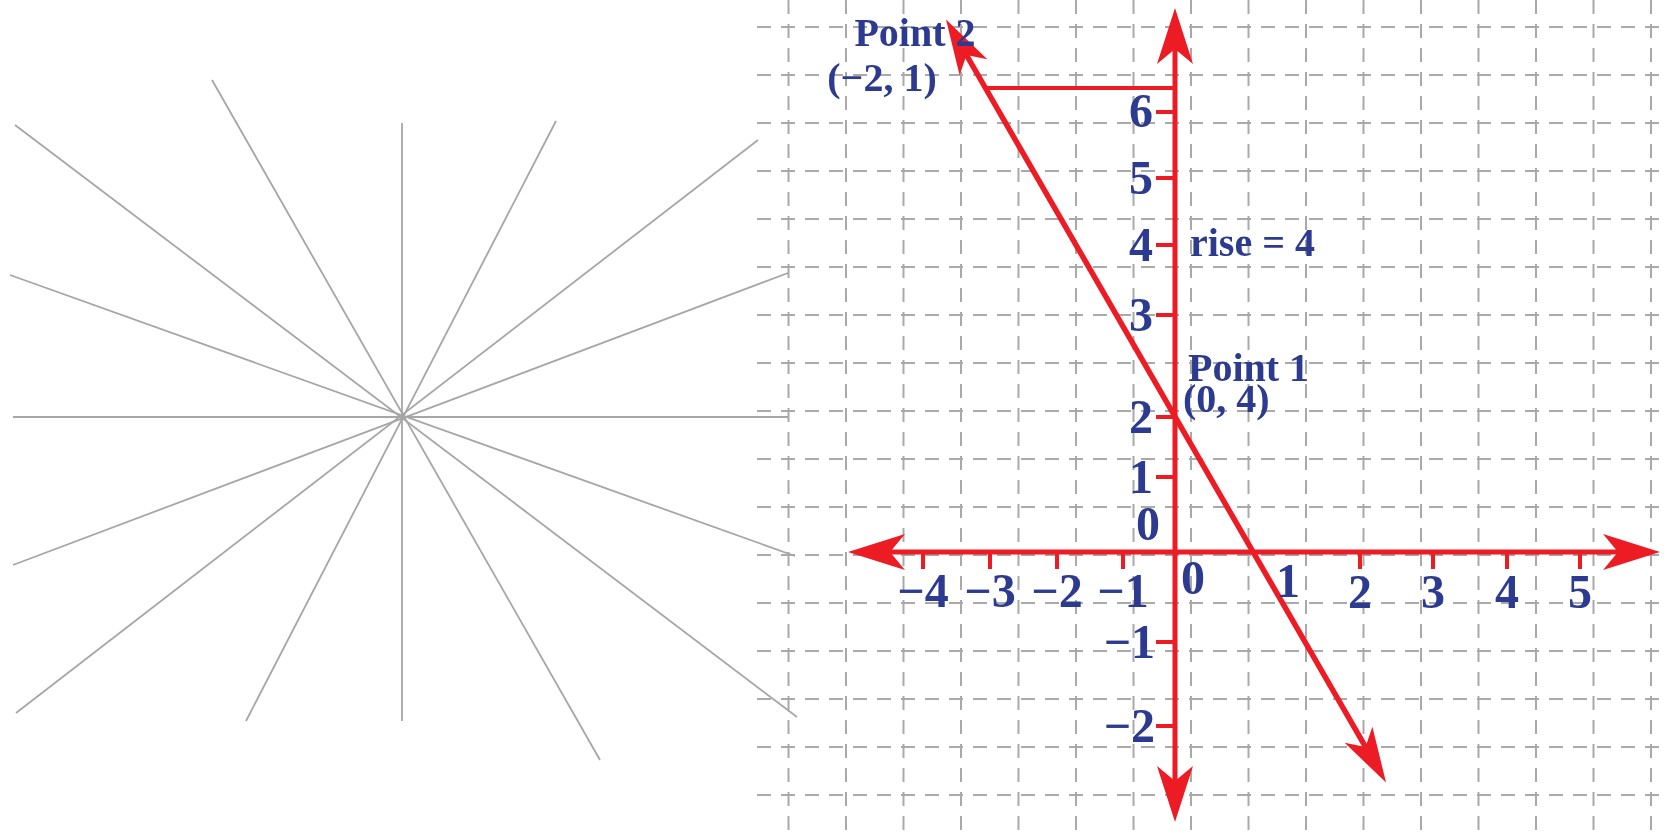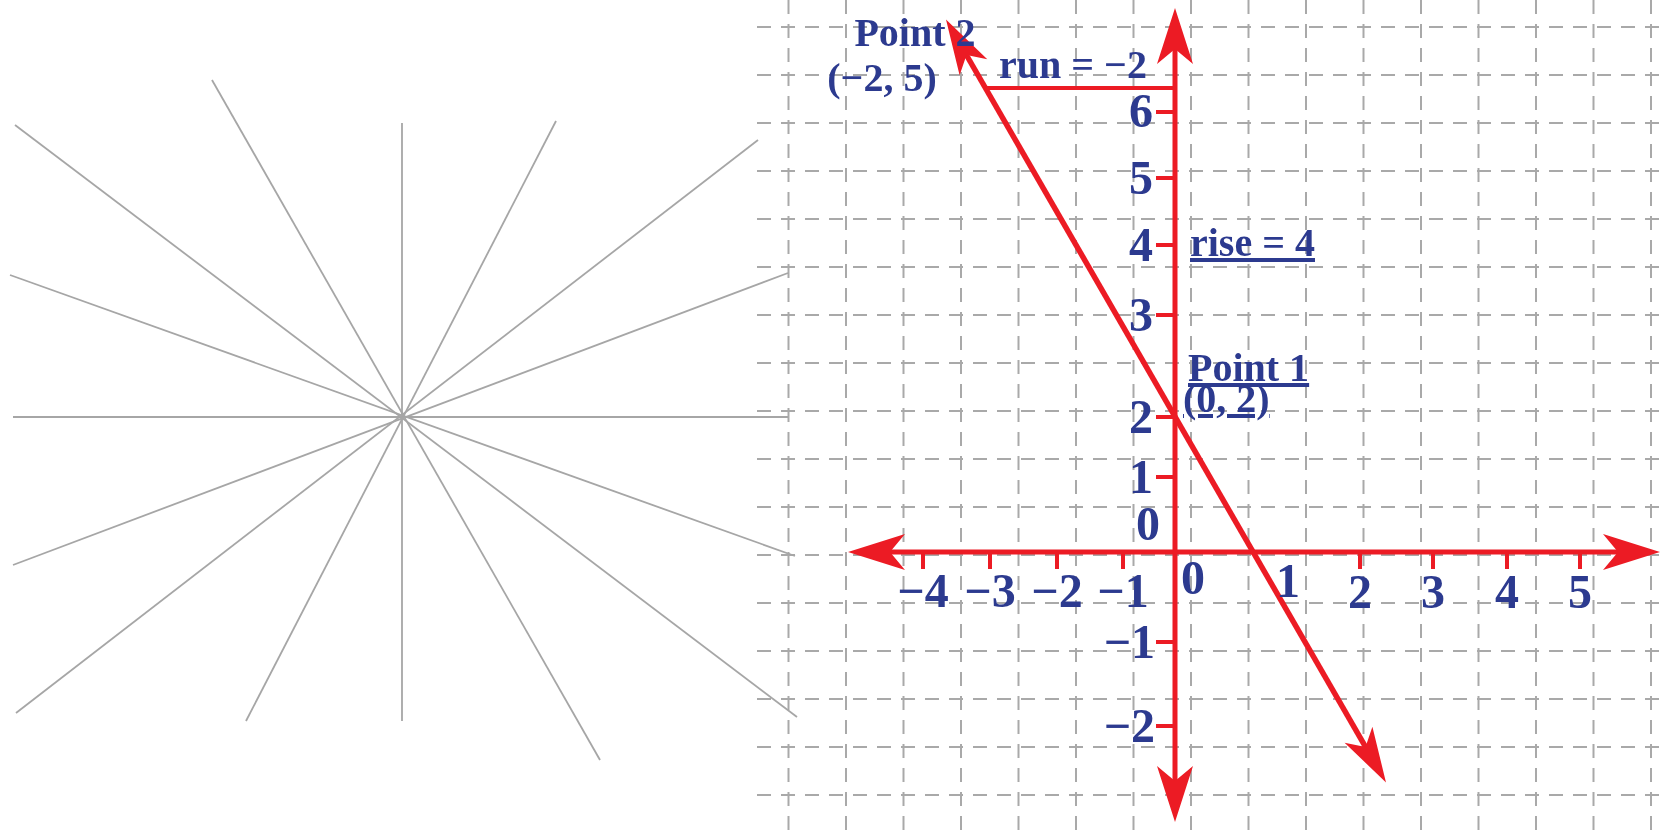--- a/index.html
+++ b/index.html
@@ -5,21 +5,21 @@
   html,body{margin:0;padding:0;background:#ffffff;}
   #canvas{position:relative;width:1667px;height:833px;background:#ffffff;overflow:hidden;
           font-family:"Liberation Serif",serif;}
   #fig{position:absolute;left:0;top:0;}
   .lbl{position:absolute;font-family:"Liberation Serif",serif;font-weight:700;
        color:#2c3a8f;white-space:nowrap;line-height:1;}
   .tick-lbl{font-size:48px;}
   .ann-lbl{font-size:40px;}
   .cc{transform:translate(-50%,-50%);}   
   .rc{transform:translate(-100%,-50%);}  
-  .lc{transform:translate(0,-50%);text-decoration:underline;}      
+  .lc{transform:translate(0,-50%);}      
 </style>
 </head>
 <body>
 
 <div id="canvas">
 
   <svg id="fig" width="1667" height="833" viewBox="0 0 1667 833">
 
     <g stroke="#a9a9a9" stroke-width="2" stroke-dasharray="14 10" fill="none">
 
@@ -124,19 +124,18 @@
   <span class="lbl tick-lbl rc" style="left:1153px;top:178px">5</span>
   <span class="lbl tick-lbl rc" style="left:1153px;top:245px">4</span>
   <span class="lbl tick-lbl rc" style="left:1153px;top:315px">3</span>
   <span class="lbl tick-lbl rc" style="left:1153px;top:417px">2</span>
   <span class="lbl tick-lbl rc" style="left:1153px;top:477px">1</span>
   <span class="lbl tick-lbl rc" style="left:1160px;top:524px">0</span>
   <span class="lbl tick-lbl rc" style="left:1155px;top:642px">−1</span>
   <span class="lbl tick-lbl rc" style="left:1155px;top:726px">−2</span>
 
   <span class="lbl ann-lbl cc" style="left:915px;top:33px">Point 2</span>
-  <span class="lbl ann-lbl cc" style="left:882px;top:78px">(−2, 5)</span>
-  <span class="lbl ann-lbl cc" style="left:1073px;top:65px">run = −2</span>
+  <span class="lbl ann-lbl cc" style="left:882px;top:78px">(−2, 1)</span>
   <span class="lbl ann-lbl lc" style="left:1190px;top:243px">rise = 4</span>
   <span class="lbl ann-lbl lc" style="left:1188px;top:368px">Point 1</span>
-  <span class="lbl ann-lbl lc" style="left:1183px;top:399px">(0, 2)</span>
+  <span class="lbl ann-lbl lc" style="left:1183px;top:399px">(0, 4)</span>
 
 </div>
 
 </body></html>

